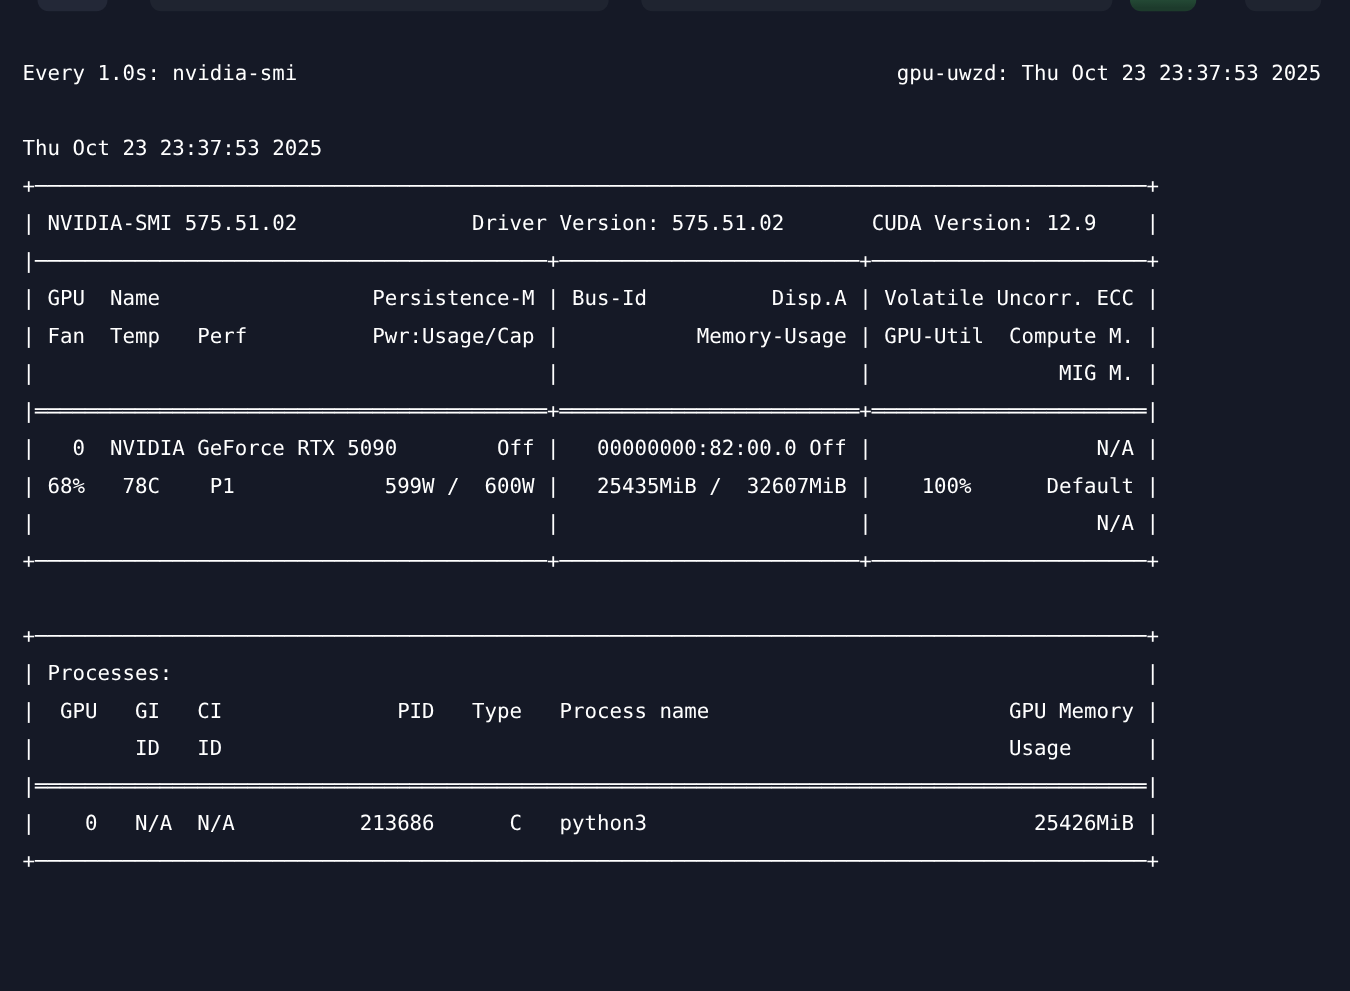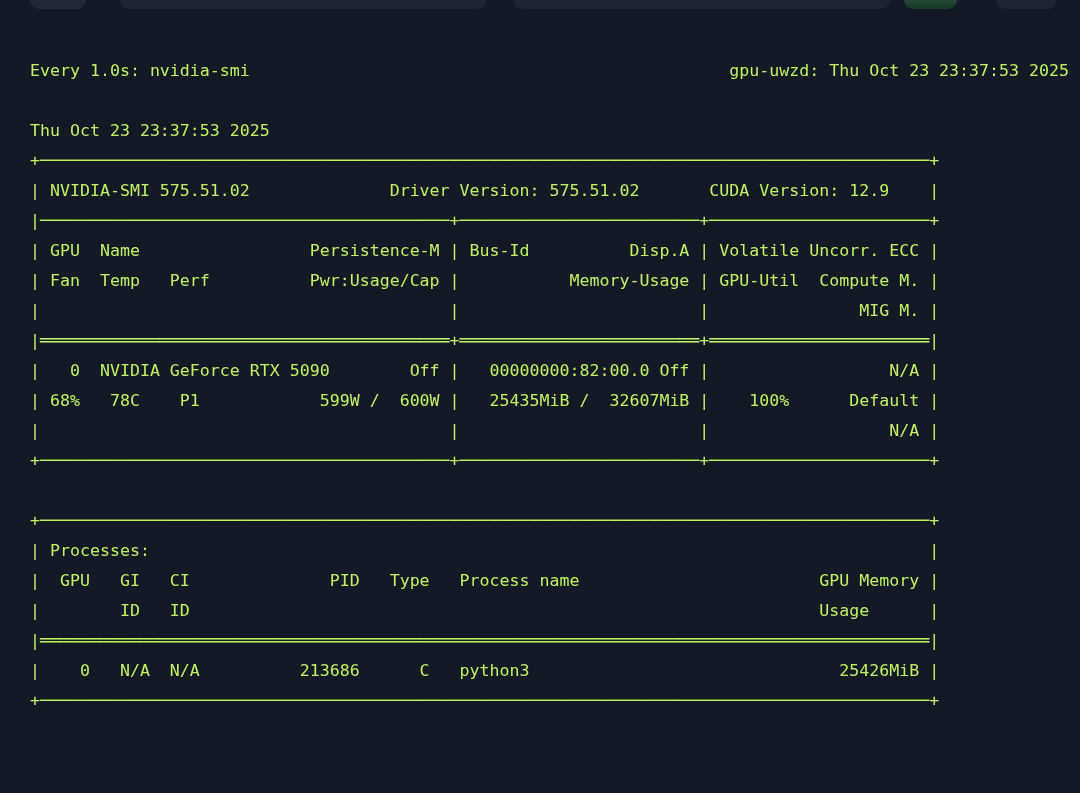--- a/index.html
+++ b/index.html
@@ -24,25 +24,25 @@
   .greenbtn {
     left: 904px; width: 53px;
     background: linear-gradient(180deg, #2e5f43 0%, #1d3b2c 85%);
   }
   .field3 { left: 996px; width: 61px; background: #1f2430; }
 
   pre.screen {
     position: absolute;
     left: 18px;
     top: 44px;
-    margin: 12px;
+    margin: 0;
     font-family: "DejaVu Sans Mono", monospace;
     font-size: 16.6px;
     line-height: 30px;
-    color: #bef264;
+    color: #ffffff;
     white-space: pre;
   }
 </style>
 </head>
 <body>
 
 <div class="top-item pill"></div>
 <div class="top-item field1"></div>
 <div class="top-item field2"></div>
 <div class="top-item greenbtn"></div>

